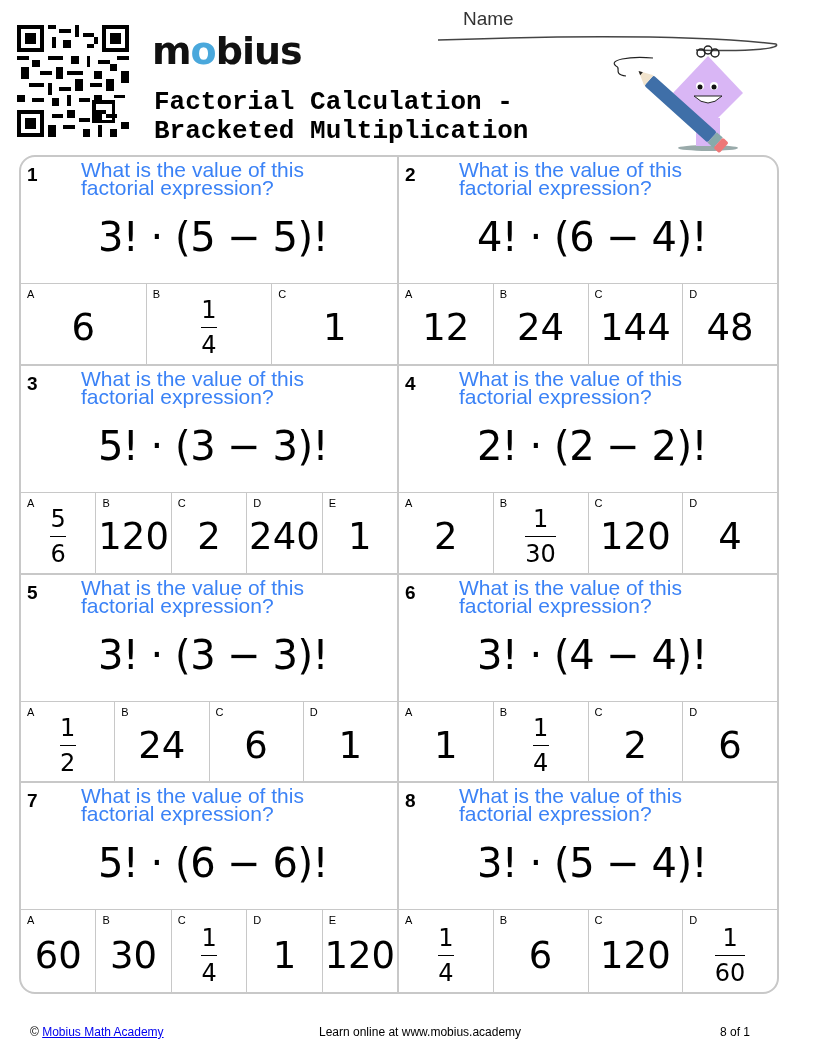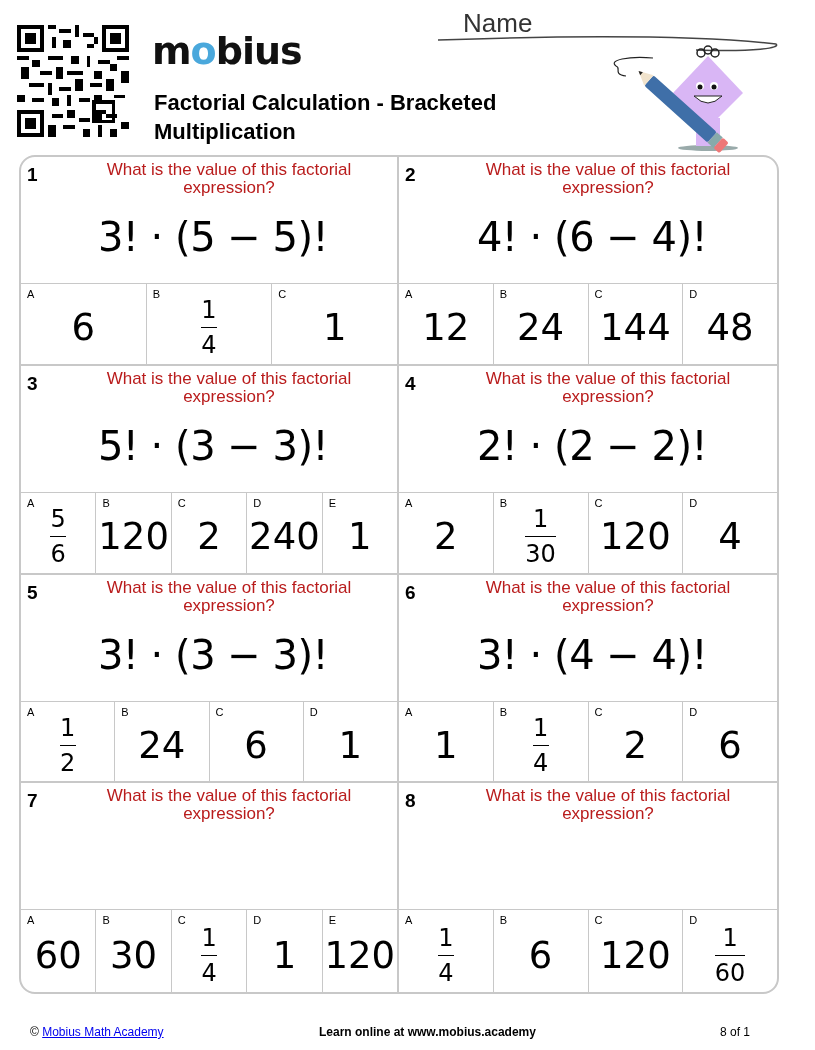--- a/index.html
+++ b/index.html
@@ -1,48 +1,48 @@
 <!DOCTYPE html>
 <html><head>
 <meta charset="utf-8">
 <style>
   html, body { margin:0; padding:0; background:#fff; }
   body { width:815px; height:1050px; position:relative; overflow:hidden; font-family:"Liberation Sans", sans-serif; color:#000; }
 
   .qr { position:absolute; left:17px; top:25px; width:112px; height:112px; }
   .logo { position:absolute; left:152px; top:22px; font-family:"DejaVu Sans", sans-serif; font-weight:bold; font-size:38px; letter-spacing:-1px; color:#111; line-height:58px; }
   .logo .o { color:#4aa8dc; }
-  .title { position:absolute; left:154px; top:88px; font-size:22px; font-weight:bold; line-height:29px; width:440px; }
-
-  .name-label { position:absolute; left:463px; top:8px; font-size:26px; color:#333; }
+  .title { position:absolute; left:154px; top:88px; font-size:26px; font-weight:bold; line-height:29px; width:440px;font-family:Liberation Mono, monospace; }
+
+  .name-label { position:absolute; left:463px; top:8px; font-size:19px; color:#333; }
   .name-line { position:absolute; left:436px; top:30px; width:345px; height:24px; }
   .mascot { position:absolute; left:608px; top:38px; width:140px; height:115px; }
 
   .sheet { position:absolute; left:19px; top:155px; width:760px; height:839px; border:2px solid #c8c8c8; border-radius:16px; overflow:hidden; box-sizing:border-box; }
   .grid { display:grid; grid-template-columns:1fr 1fr; grid-template-rows:repeat(4, 1fr); width:100%; height:100%; }
   .problem { display:flex; flex-direction:column; border-right:2px solid #c8c8c8; border-bottom:2px solid #c8c8c8; box-sizing:border-box; min-width:0; }
   .problem:nth-child(2n) { border-right:none; }
   .problem:nth-last-child(-n+2) { border-bottom:none; }
   .q-top { position:relative; height:126px; border-bottom:1px solid #c8c8c8; }
   .q-num { position:absolute; left:6px; top:7px; font-size:19px; font-weight:bold; }
-  .q-text { position:absolute; left:60px; right:20px; top:4px; text-align:center; font-size:17px; line-height:18px; color:#b91c1c; }
+  .q-text { position:absolute; left:60px; right:20px; top:4px; text-align:left; font-size:21px; line-height:18px; color:#3b82f6; }
   .q-expr { position:absolute; left:8px; right:0; top:56px; text-align:center; font-family:"DejaVu Sans", sans-serif; font-size:40px; line-height:48px; letter-spacing:-0.5px; }
 
   .answers { flex:1; display:flex; }
   .ans { flex:1; position:relative; border-right:1px solid #c8c8c8; min-width:0; }
   .ans:last-child { border-right:none; }
   .ans-letter { position:absolute; left:6px; top:4px; font-size:11px; }
   .ans-val { position:absolute; left:0; right:0; top:12px; bottom:4px; display:flex; align-items:center; justify-content:center; font-family:"DejaVu Sans", sans-serif; font-size:37px; }
   .frac { display:flex; flex-direction:column; align-items:center; font-size:24px; line-height:26px; }
   .frac .bar { width:100%; min-width:16px; border-top:1.5px solid #000; margin:4px 0; }
 
   .footer { position:absolute; top:1025px; left:0; width:815px; font-size:12px; }
   .footer .copy { position:absolute; left:30px; }
   .footer .copy a { color:#0000ee; text-decoration:underline;margin-top:28px; }
-  .footer .mid { position:absolute; left:319px;font-weight:bold; }
+  .footer .mid { position:absolute; left:319px; }
   .footer .page { position:absolute; left:720px; }
 </style>
 </head>
 <body>
 
 <svg class="qr" viewBox="0 0 29 29" shape-rendering="crispEdges">
   <rect width="29" height="29" fill="#fff"></rect>
   <g fill="#000">
     <rect x="0" y="0" width="7" height="7"></rect>
       <rect x="1" y="1" width="5" height="5" fill="#fff"></rect>
@@ -351,20 +351,21 @@
             <div class="ans-val">
               <span>6</span>
             </div>
           </div>
         </div>
       </div>
       <div class="problem">
         <div class="q-top">
           <span class="q-num">7</span>
           <div class="q-text">What is the value of this factorial expression?</div>
+          <div class="q-expr">5! · (6 − 6)!</div>
         </div>
         <div class="answers">
           <div class="ans">
             <span class="ans-letter">A</span>
             <div class="ans-val">
               <span>60</span>
             </div>
           </div>
           <div class="ans">
             <span class="ans-letter">B</span>
@@ -393,20 +394,21 @@
             <div class="ans-val">
               <span>120</span>
             </div>
           </div>
         </div>
       </div>
       <div class="problem">
         <div class="q-top">
           <span class="q-num">8</span>
           <div class="q-text">What is the value of this factorial expression?</div>
+          <div class="q-expr">3! · (5 − 4)!</div>
         </div>
         <div class="answers">
           <div class="ans">
             <span class="ans-letter">A</span>
             <div class="ans-val">
               <div class="frac">
                 <span>1</span>
                 <span class="bar"></span>
                 <span>4</span>
               </div>

